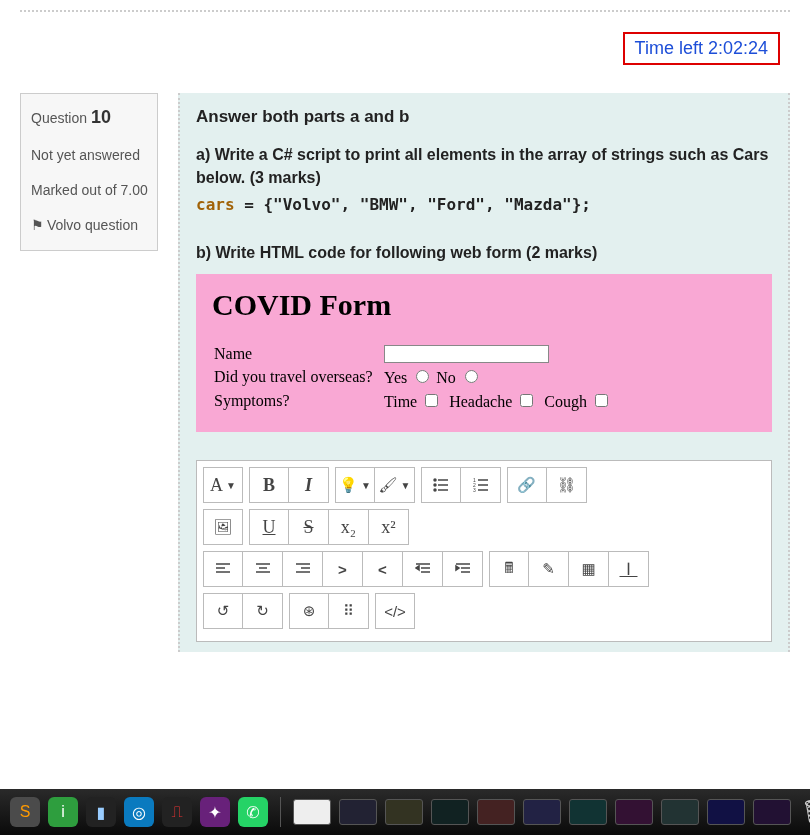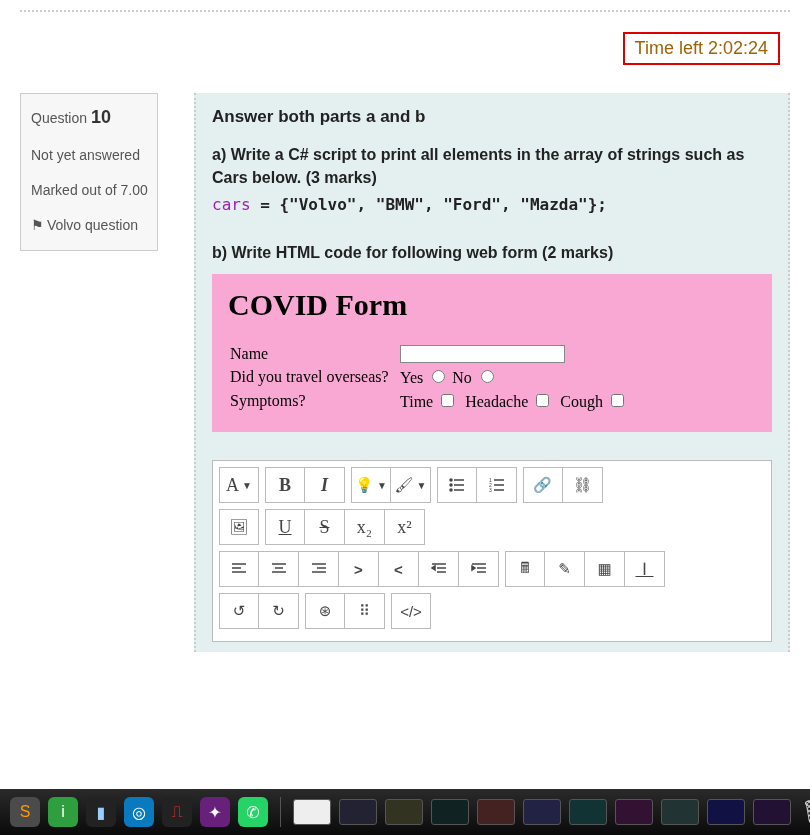--- a/index.html
+++ b/index.html
@@ -22,25 +22,25 @@
   }
   .timer-row {
     display: flex;
     justify-content: flex-end;
     padding-right: 10px;
   }
   .timer {
     border: 2px solid #d00;
     padding: 4px 10px;
     font-size: 18px;
-    color: #a16207;
+    color: #1d4ed8;
   }
   .qwrap {
     display: flex;
-    gap: 36px;
+    gap: 20px;
     margin-top: 28px;
   }
   .info {
     flex: 0 0 138px;
     border: 1px solid #ccc;
     background: #f7f7f7;
     padding: 10px 8px 14px 10px;
     font-size: 14px;
     color: #555;
     line-height: 1.5;
@@ -60,21 +60,21 @@
   }
   .qtitle {
     font-weight: bold;
     font-size: 17px;
     color: #222;
     margin-bottom: 16px;
   }
   .qtext { font-size: 16px; color:#222; line-height:1.45; }
   .qtext b { font-weight: bold; }
   .code-line { font-family: Consolas, monospace; font-size:16px; margin-top:4px; }
-  .code-line .kw { color: #a21caf; font-weight:normal; }
+  .code-line .kw { color: #a16207; font-weight:bold; }
   .partb { margin-top: 24px; font-weight:bold; font-size:16px; }
   .form-sample {
     background:#f9a8d4;
     margin-top:10px;
     padding: 14px 16px 18px 16px;
   }
   .form-sample h1 {
     font-family: "Times New Roman", serif;
     font-size: 30px;
     margin: 0 0 20px 0;

